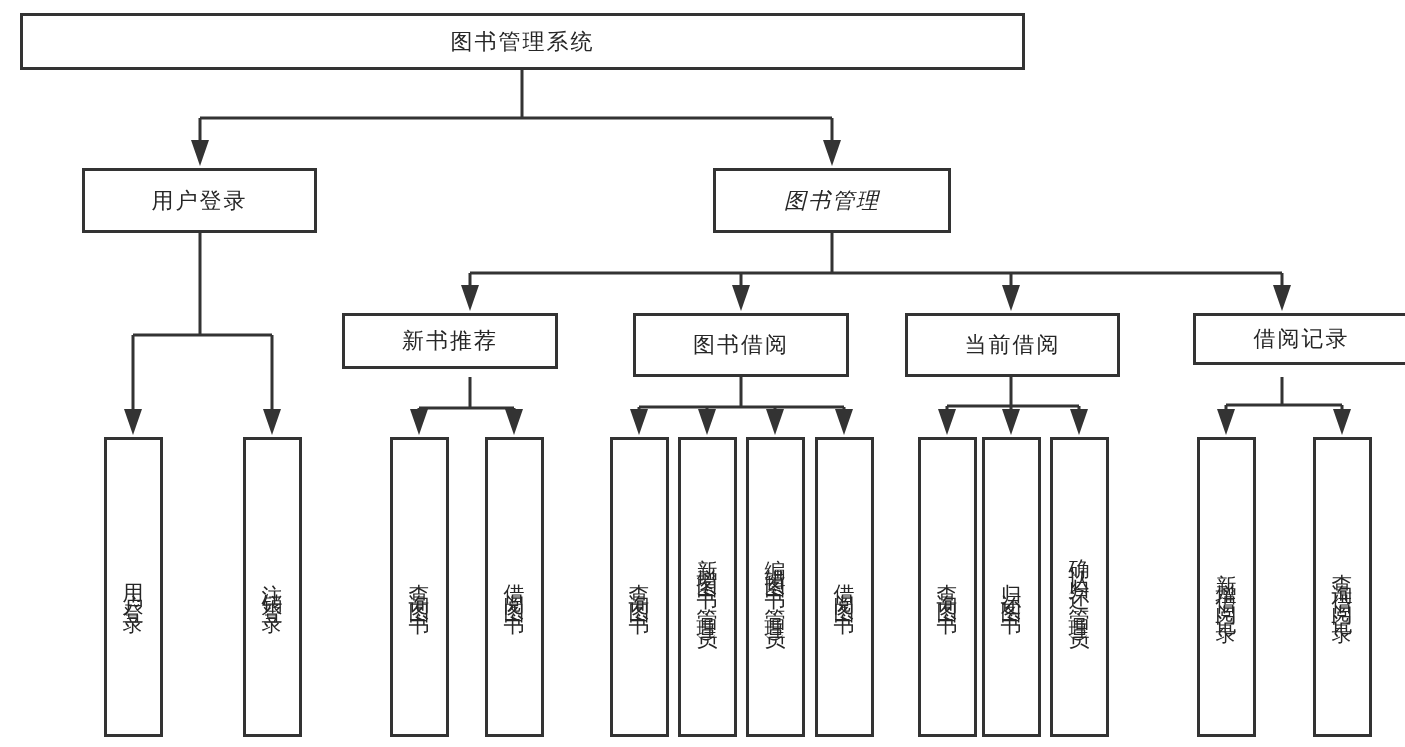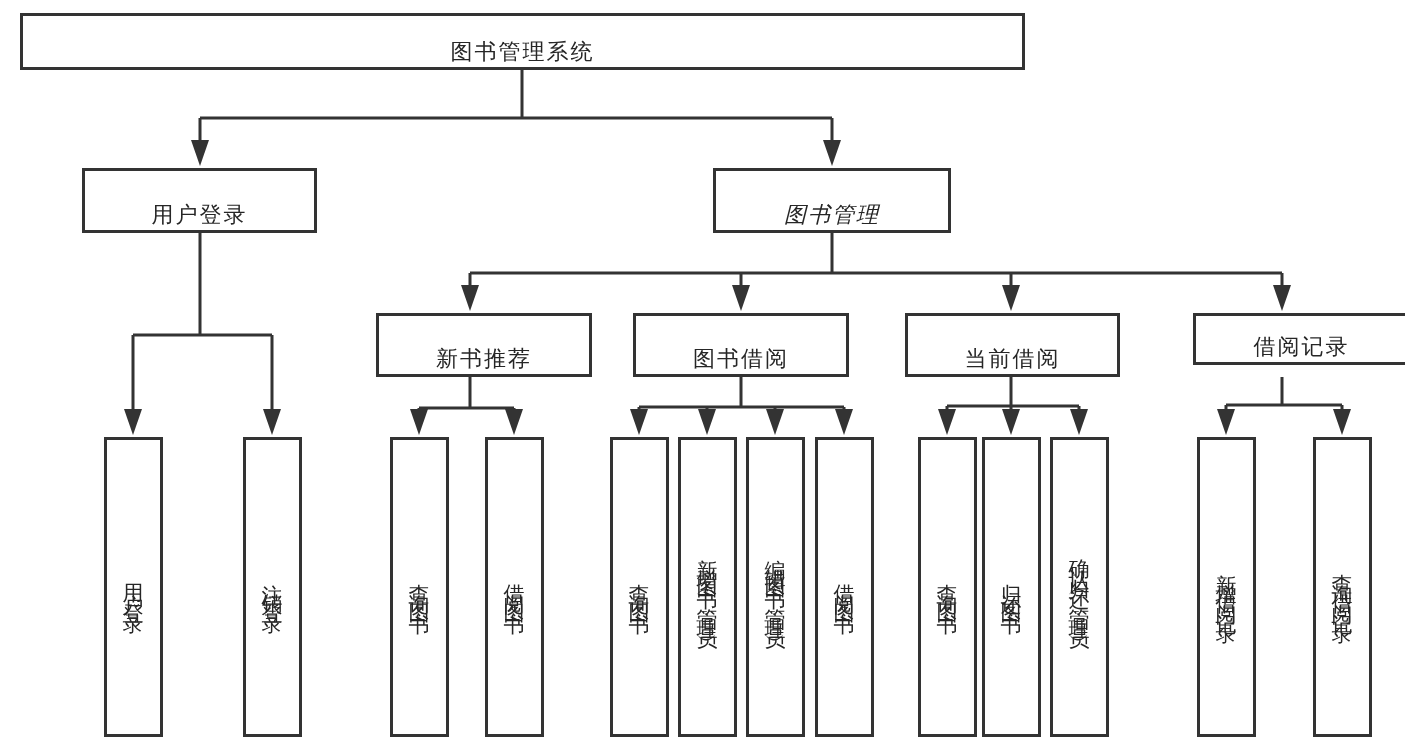--- a/index.html
+++ b/index.html
@@ -19,21 +19,21 @@
     position: absolute;
     left: 0; top: 0;
     width: 1405px; height: 747px;
   }
   .node {
     position: absolute;
     box-sizing: border-box;
     border: 3px solid #333333;
     background: #ffffff;
     display: flex;
-    align-items: flex-end;
+    align-items: center;
     justify-content: center;
     color: #262626;
     font-size: 22px;
     letter-spacing: 2px;
     white-space: nowrap;
   }
   .leaf {
     position: absolute;
     box-sizing: border-box;
     border: 3px solid #333333;
@@ -115,21 +115,21 @@
     <span>图书管理系统</span>
   </div>
 
   <div class="node" style="left:82px; top:168px; width:235px; height:65px;">
     <span>用户登录</span>
   </div>
   <div class="node" style="left:713px; top:168px; width:238px; height:65px;font-style:italic;">
     <span>图书管理</span>
   </div>
 
-  <div class="node" style="left:376px; top:313px; width:216px; height:64px;">
+  <div class="node" style="left:342px; top:313px; width:216px; height:56px;">
     <span>新书推荐</span>
   </div>
   <div class="node" style="left:633px; top:313px; width:216px; height:64px;">
     <span>图书借阅</span>
   </div>
   <div class="node" style="left:905px; top:313px; width:215px; height:64px;">
     <span>当前借阅</span>
   </div>
   <div class="node" style="left:1173px; top:313px; width:217px; height:52px;margin-left:20px;">
     <span>借阅记录</span>

